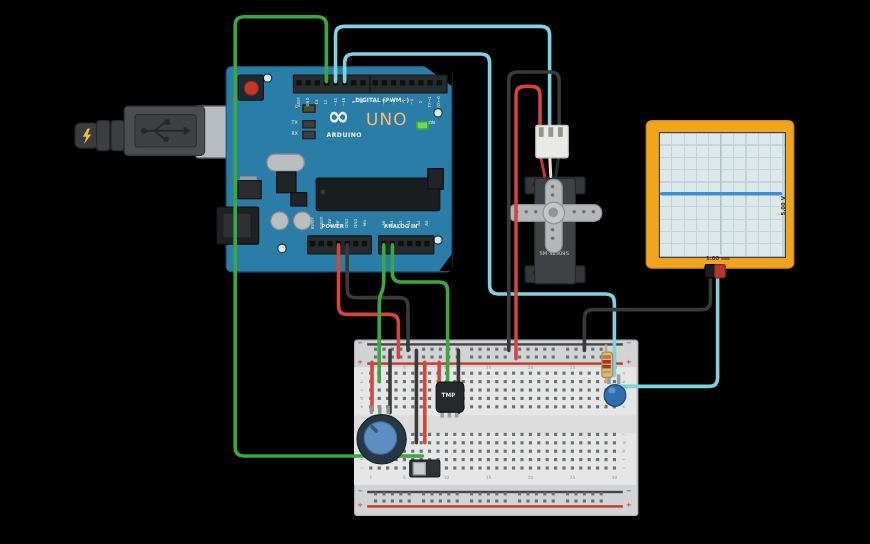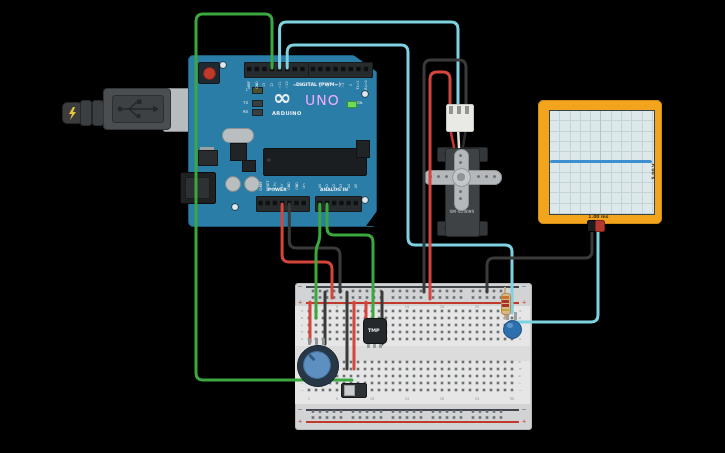--- a/index.html
+++ b/index.html
@@ -118,21 +118,21 @@
   <div class="abs z1 hdr" style="left:308px;top:62px;width:63px;height:14px;"></div>
   <div class="abs z1 hdr" style="left:256px;top:196px;width:52px;height:14px;"></div>
   <div class="abs z1 hdr" style="left:315px;top:196px;width:45px;height:14px;"></div>
 
   <div class="abs z1 lbl" style="left:296px;top:81px;font-size:6px;font-weight:bold;transform:scale(.8);transform-origin:left top;">DIGITAL (PWM~)</div>
   <div class="abs z1 lbl" style="left:268px;top:186px;font-size:6px;font-weight:bold;transform:scale(.75);transform-origin:left top;">POWER</div>
   <div class="abs z1 lbl" style="left:320px;top:186px;font-size:6px;font-weight:bold;transform:scale(.75);transform-origin:left top;">ANALOG IN</div>
 
   <div class="abs z1 lbl" style="left:273px;top:85px;font-size:22px;font-weight:bold;">∞</div>
   <div class="abs z1 lbl" style="left:272px;top:110px;font-size:6px;font-weight:bold;letter-spacing:.5px;transform:scale(.85);transform-origin:left top;">ARDUINO</div>
-  <div class="abs z1 lbl" style="left:305px;top:92px;font-size:14px;letter-spacing:1px;color:#f0abfc;">UNO</div>
+  <div class="abs z1 lbl" style="left:305px;top:92px;font-size:14px;letter-spacing:1px;color:#fdba74;">UNO</div>
   <div class="abs z1" style="left:347px;top:101px;width:8px;height:5px;background:#6ddb57;border:1px solid #3d8f32;"></div>
   <div class="abs z1 lbl" style="left:357px;top:100px;font-size:6px;transform:scale(.6);transform-origin:left top;">ON</div>
 
   <div class="abs z1 lbl" style="left:246px;top:87px;font-size:6px;transform:scale(.65);transform-origin:left top;">L</div>
   <div class="abs z1 ledrect" style="left:252px;top:87px;background:#4a4f30;"></div>
   <div class="abs z1 lbl" style="left:243px;top:100px;font-size:6px;transform:scale(.65);transform-origin:left top;">TX</div>
   <div class="abs z1 ledrect" style="left:252px;top:100px;background:#3a3f41;"></div>
   <div class="abs z1 lbl" style="left:243px;top:109px;font-size:6px;transform:scale(.65);transform-origin:left top;">RX</div>
   <div class="abs z1 ledrect" style="left:252px;top:109px;background:#3a3f41;"></div>
 

